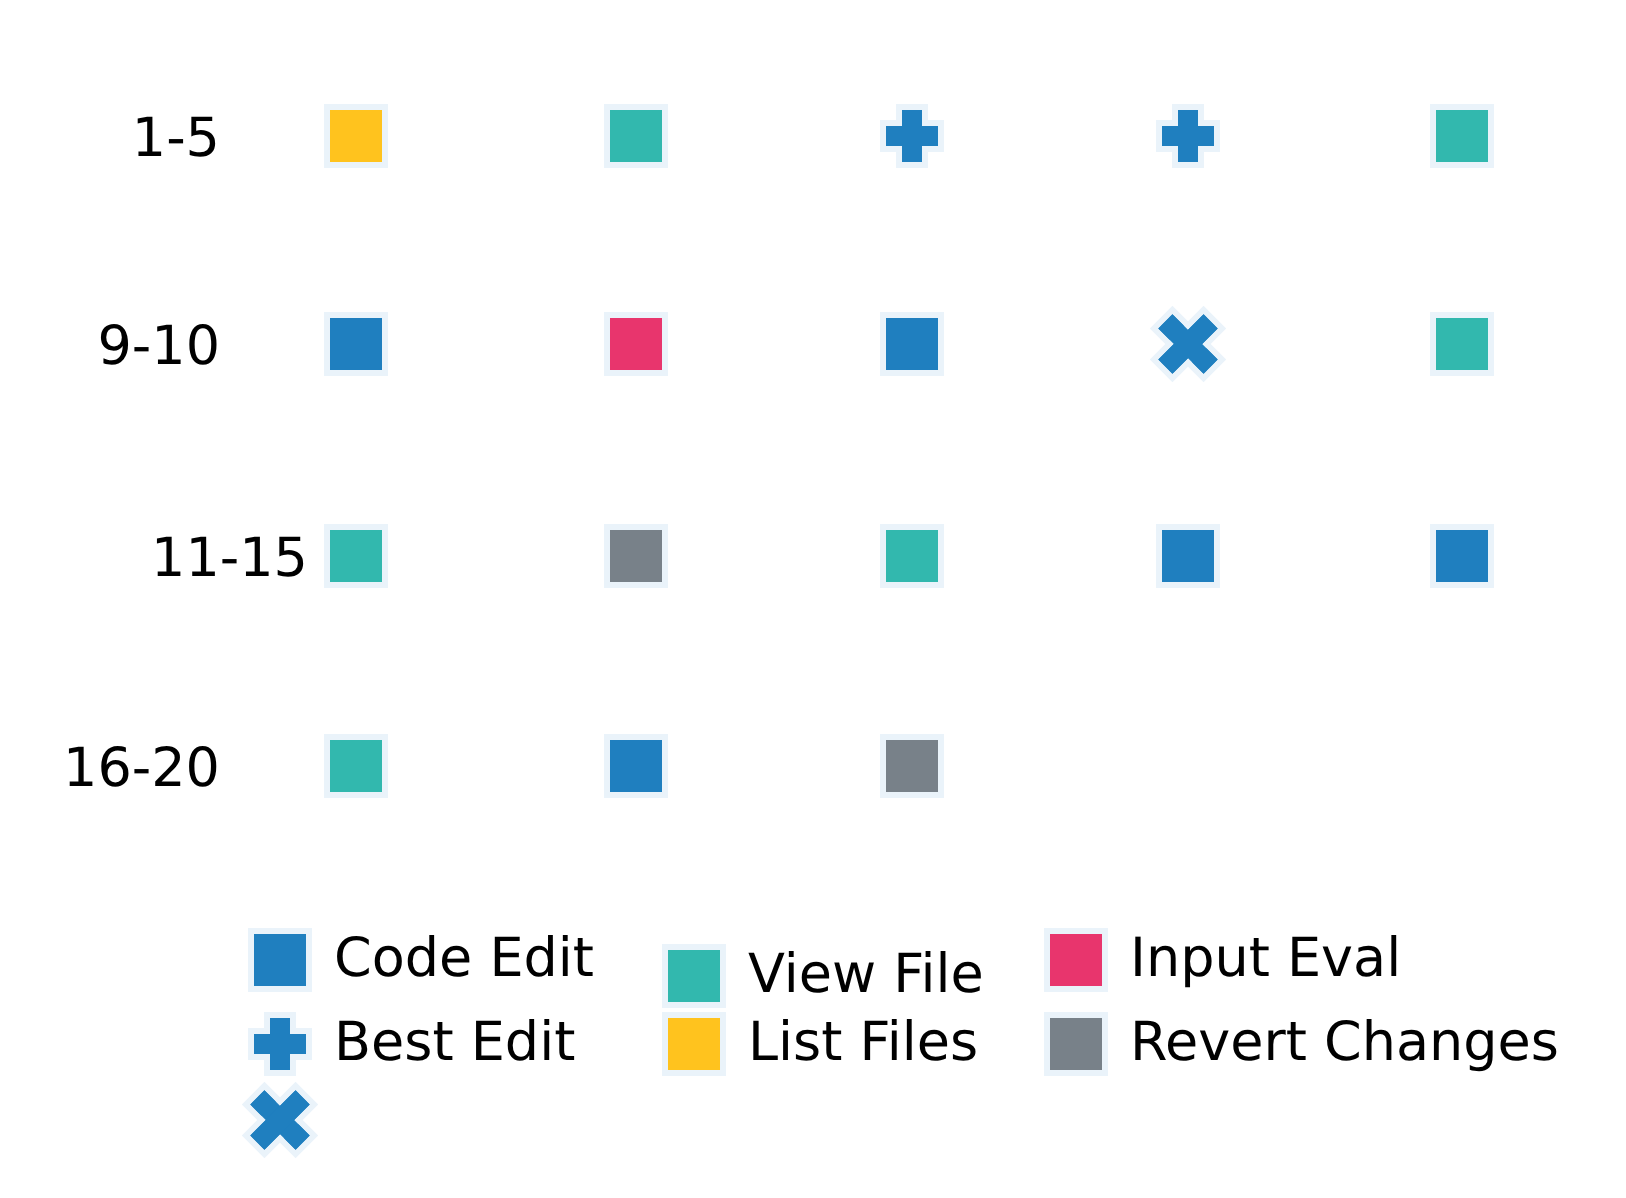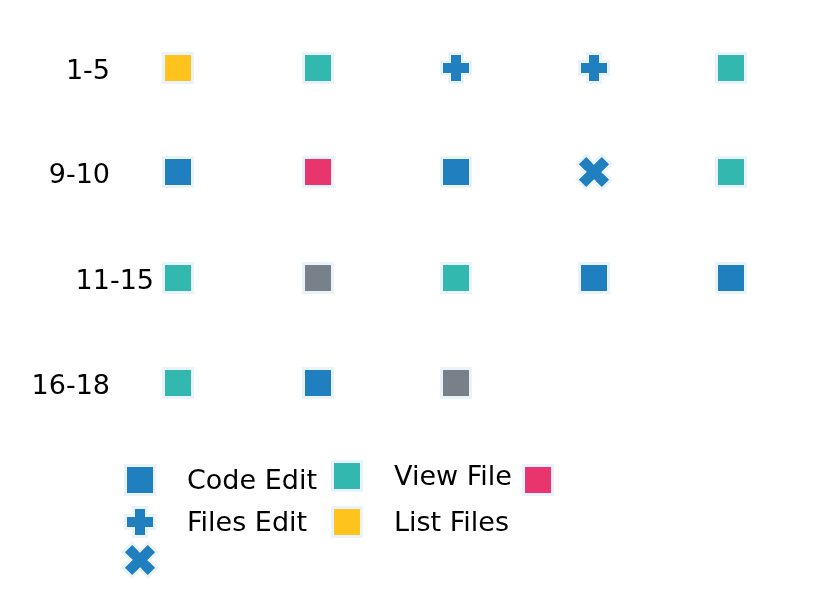--- a/index.html
+++ b/index.html
@@ -86,21 +86,20 @@
     top: 445px;
     width: 813px;
     height: 154px;
   }
   .legend-entry {
     position: absolute;
     display: flex;
     align-items: center;
     height: 38px;
     white-space: nowrap;
-    gap: 20px;
   }
   .legend-swatch-wrap {
     position: relative;
     width: 26px;
     height: 26px;
     flex: 0 0 26px;
   }
   .legend-label {
     font-size: 27px;
     line-height: 30px;
@@ -141,60 +140,67 @@
         <div class="cross-bar-a" style="background: rgb(31, 127, 191); box-shadow: none;"></div>
         <div class="cross-bar-b" style="background: rgb(31, 127, 191); box-shadow: none;"></div>
       </div>
       <div class="marker m-square" style="background: rgb(50, 184, 174); box-shadow: rgb(234, 243, 250) 0px 0px 0px 3px; left: 718px; top: 159px;"></div>
       <div class="row-label" style="left: 0px; top: 266px; margin-left: 44px;">11-15</div>
       <div class="marker m-square" style="background: rgb(50, 184, 174); box-shadow: rgb(234, 243, 250) 0px 0px 0px 3px; left: 165px; top: 265px;"></div>
       <div class="marker m-square" style="background: rgb(120, 129, 137); box-shadow: rgb(234, 243, 250) 0px 0px 0px 3px; left: 305px; top: 265px;"></div>
       <div class="marker m-square" style="background: rgb(50, 184, 174); box-shadow: rgb(234, 243, 250) 0px 0px 0px 3px; left: 443px; top: 265px;"></div>
       <div class="marker m-square" style="background: rgb(31, 127, 191); box-shadow: rgb(234, 243, 250) 0px 0px 0px 3px; left: 581px; top: 265px;"></div>
       <div class="marker m-square" style="background: rgb(31, 127, 191); box-shadow: rgb(234, 243, 250) 0px 0px 0px 3px; left: 718px; top: 265px;"></div>
-      <div class="row-label" style="left: 0px; top: 371px;">16-18</div>
+      <div class="row-label" style="left: 0px; top: 371px;">16-20</div>
       <div class="marker m-square" style="background: rgb(50, 184, 174); box-shadow: rgb(234, 243, 250) 0px 0px 0px 3px; left: 165px; top: 370px;"></div>
       <div class="marker m-square" style="background: rgb(31, 127, 191); box-shadow: rgb(234, 243, 250) 0px 0px 0px 3px; left: 305px; top: 370px;"></div>
       <div class="marker m-square" style="background: rgb(120, 129, 137); box-shadow: rgb(234, 243, 250) 0px 0px 0px 3px; left: 443px; top: 370px;"></div>
     </div>
 
   <div class="legend" id="legend">
       <div class="legend-entry" style="left: 127px; top: 16px;">
         <div class="legend-swatch-wrap">
           <div class="marker m-square" style="background: rgb(31, 127, 191); box-shadow: rgb(234, 243, 250) 0px 0px 0px 3px; left: 0px; top: 0px;"></div>
         </div>
         <span class="legend-label">Code Edit</span>
       </div>
-      <div class="legend-entry" style="left: 334px; top: 12px;">
+      <div class="legend-entry" style="left: 334px; top: 24px;">
         <div class="legend-swatch-wrap">
           <div class="marker m-square" style="background: rgb(50, 184, 174); box-shadow: rgb(234, 243, 250) 0px 0px 0px 3px; left: 0px; top: 0px;"></div>
         </div>
         <span class="legend-label">View File</span>
       </div>
       <div class="legend-entry" style="left: 525px; top: 16px;">
         <div class="legend-swatch-wrap">
           <div class="marker m-square" style="background: rgb(232, 53, 109); box-shadow: rgb(234, 243, 250) 0px 0px 0px 3px; left: 0px; top: 0px;"></div>
         </div>
+        <span class="legend-label">Input Eval</span>
       </div>
       <div class="legend-entry" style="left: 127px; top: 58px;">
         <div class="legend-swatch-wrap">
           <div class="marker m-plus" style="left: 0px; top: 0px;">
             <div class="plus-bar-h" style="background: rgb(31, 127, 191); box-shadow: rgb(234, 243, 250) 0px 0px 0px 3px;"></div>
             <div class="plus-bar-v" style="background: rgb(31, 127, 191); box-shadow: rgb(234, 243, 250) 0px 0px 0px 3px;"></div>
             <div class="plus-bar-h" style="background: rgb(31, 127, 191); box-shadow: none;"></div>
             <div class="plus-bar-v" style="background: rgb(31, 127, 191); box-shadow: none;"></div>
           </div>
         </div>
-        <span class="legend-label">Files Edit</span>
+        <span class="legend-label">Best Edit</span>
       </div>
       <div class="legend-entry" style="left: 334px; top: 58px; justify-content: space-between;">
         <div class="legend-swatch-wrap">
           <div class="marker m-square" style="background: rgb(255, 195, 30); box-shadow: rgb(234, 243, 250) 0px 0px 0px 3px; left: 0px; top: 0px;"></div>
         </div>
         <span class="legend-label">List Files</span>
+      </div>
+      <div class="legend-entry" style="left: 525px; top: 58px;">
+        <div class="legend-swatch-wrap">
+          <div class="marker m-square" style="background: rgb(120, 129, 137); box-shadow: rgb(234, 243, 250) 0px 0px 0px 3px; left: 0px; top: 0px;"></div>
+        </div>
+        <span class="legend-label">Revert Changes</span>
       </div>
       <div class="legend-entry" style="left: 127px; top: 96px;">
         <div class="legend-swatch-wrap">
           <div class="marker m-cross" style="left: 0px; top: 0px;">
             <div class="cross-bar-a" style="background: rgb(31, 127, 191); box-shadow: rgb(234, 243, 250) 0px 0px 0px 3px;"></div>
             <div class="cross-bar-b" style="background: rgb(31, 127, 191); box-shadow: rgb(234, 243, 250) 0px 0px 0px 3px;"></div>
             <div class="cross-bar-a" style="background: rgb(31, 127, 191); box-shadow: none;"></div>
             <div class="cross-bar-b" style="background: rgb(31, 127, 191); box-shadow: none;"></div>
           </div>
         </div>

